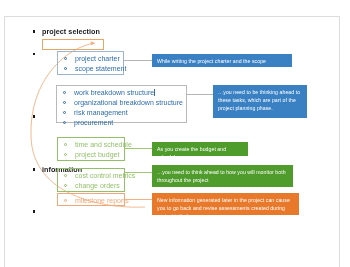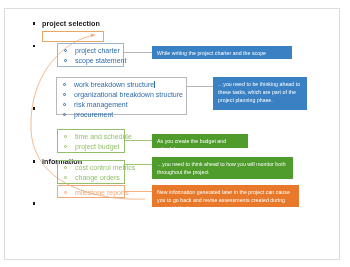--- a/index.html
+++ b/index.html
@@ -2,21 +2,21 @@
 <html><head>
 <meta charset="utf-8">
 <style>
   html,body{margin:0;padding:0;background:#ffffff;}
   body{
     width:350px;height:267px;overflow:hidden;position:relative;
     font-family:"Liberation Sans", sans-serif;
     -webkit-font-smoothing:antialiased;
   }
   #slide{
-    position:absolute;left:4px;top:8px;width:336px;height:252px;
+    position:absolute;left:4px;top:16px;width:336px;height:252px;
     background:#fff;border:1px solid #dcdcdc;box-sizing:border-box;
     overflow:hidden;
   }
   #canvas{position:absolute;left:0;top:0;width:336px;height:252px;}
 
   
   .outline{position:absolute;left:26px;top:10px;width:300px;}
   .l1{position:relative;font-size:7.2px;color:#1a1a1a;font-weight:bold;
       line-height:9px;letter-spacing:.05px;padding-left:11px;height:11px;}
   .l1 .bul{position:absolute;left:2px;top:3.2px;width:2.4px;height:2.4px;

